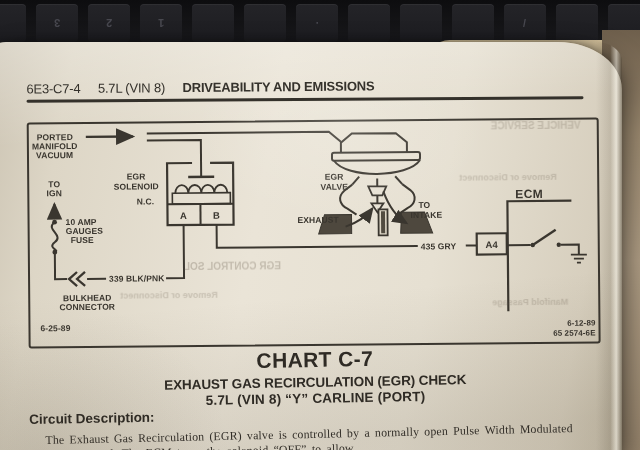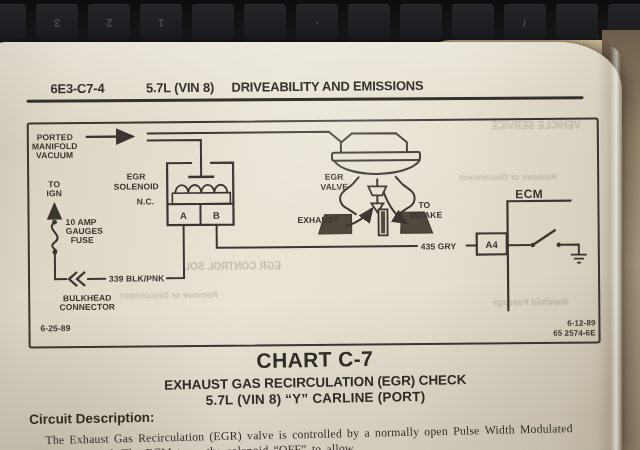--- a/index.html
+++ b/index.html
@@ -29,21 +29,21 @@
   .page::before{content:"";position:absolute;inset:0;border-radius:inherit;pointer-events:none;
         background:linear-gradient(175deg,rgba(255,255,252,.30),rgba(255,255,252,0) 22%,rgba(73,62,42,0) 58%,rgba(73,62,42,.12) 88%);}
   .page::after{content:"";position:absolute;top:0;right:0;width:26px;height:100%;pointer-events:none;
         border-radius:0 64px 2px 0/0 48px 2px 0;
         background:linear-gradient(90deg,rgba(60,50,34,0) 0%,rgba(60,50,34,.14) 55%,rgba(245,242,232,.55) 78%,rgba(64,54,38,.45) 100%);}
   .page-inner{position:absolute;inset:0;transform:rotate(-0.5deg);transform-origin:50% 0;}
 
   
   .hdr{position:absolute;left:36px;top:37px;width:560px;white-space:nowrap;
        font-weight:700;font-size:13px;letter-spacing:-.2px;color:#35322c;}
-  .hdr b{margin-right:14px;font-weight:700;margin-left:24px;}
+  .hdr b{margin-right:14px;font-weight:400;}
   .hdr-rule{position:absolute;left:36px;top:56px;width:557px;height:3px;background:#34312b;
             border-radius:2px;transform:rotate(.15deg);}
 
   
   .dbox{position:absolute;left:36px;top:78px;width:568px;height:222px;
         border:2px solid #3a362f;border-radius:3px;}
   .dlab{font-family:"Liberation Sans",sans-serif;font-weight:700;font-size:8.5px;
         fill:#3a362f;letter-spacing:.1px;}
   .dlab-md{font-size:9.5px;}
   .dlab-lg{font-size:12px;letter-spacing:.3px;}

